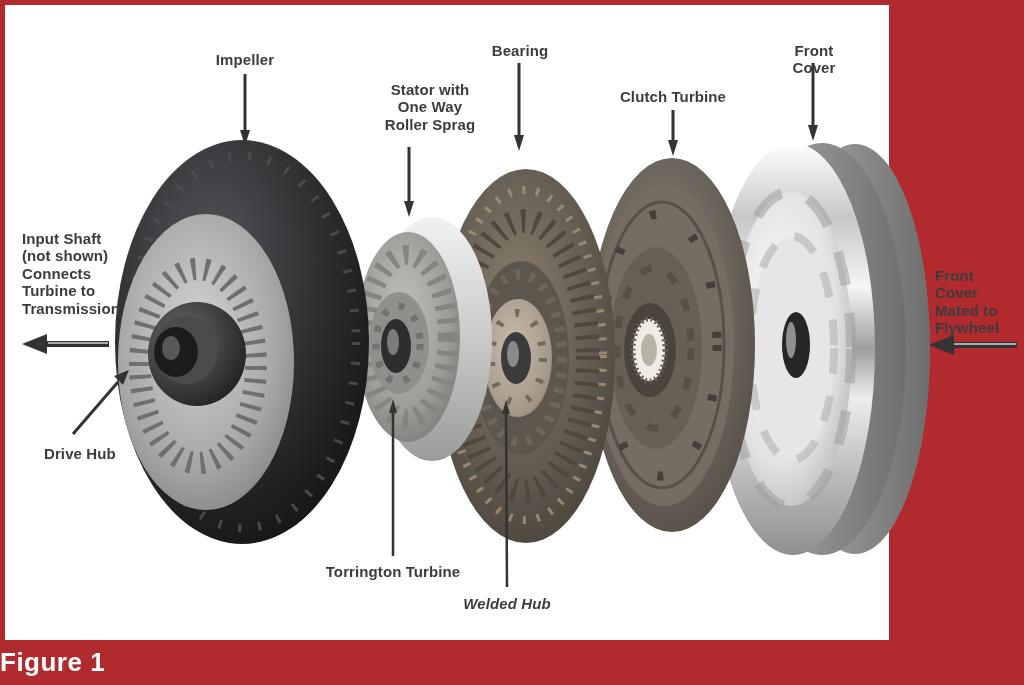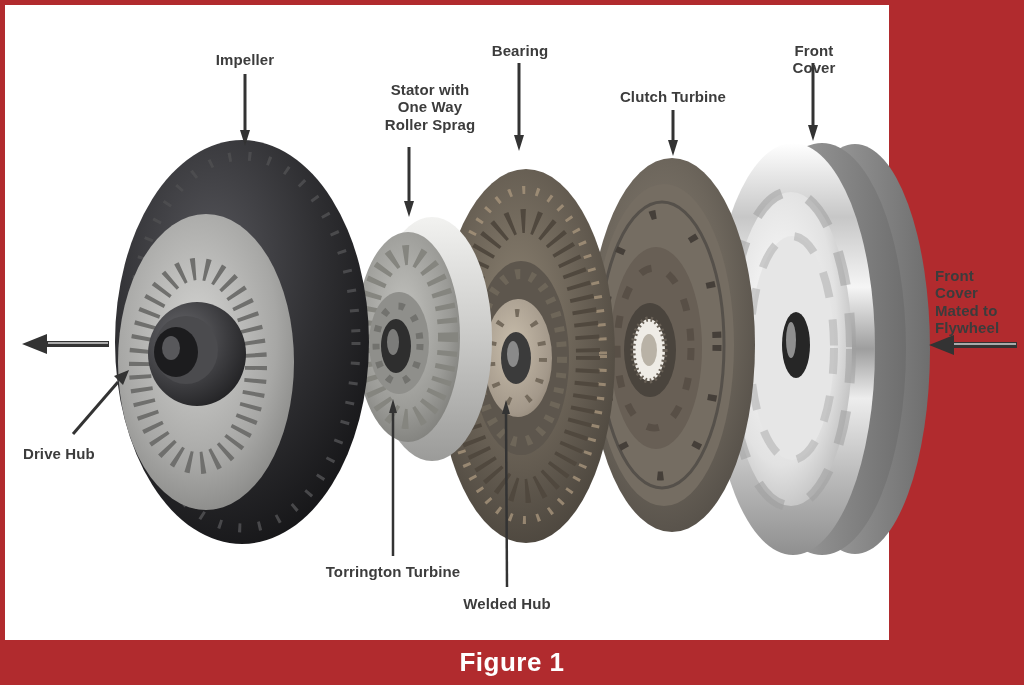--- a/index.html
+++ b/index.html
@@ -3,21 +3,21 @@
 <meta charset="utf-8">
 <style>
   html,body{margin:0;padding:0;}
   body{width:1024px;height:685px;overflow:hidden;font-family:"Liberation Sans",sans-serif;}
   .stage{position:relative;width:1024px;height:685px;background:var(--frame-red,#B12B2E);}
   .canvas{position:absolute;left:5px;top:5px;width:884px;height:635px;background:var(--paper,#FFFFFF);}
   .canvas > svg{position:absolute;left:0;top:0;}
   .lbl{position:absolute;font-size:15px;font-weight:600;color:var(--label-color,#3C3C3C);
        line-height:1.16;white-space:pre-line;letter-spacing:.1px;}
   .lbl.center{transform:translateX(-50%);text-align:center;}
-  .caption{position:absolute;left:0;top:647px;width:1024px;text-align:center;
+  .caption{position:absolute;left:0;top:647px;width:1024px;
            font-size:26px;font-weight:bold;color:var(--caption-color,#FFFFFF);letter-spacing:.5px;}
 </style>
 </head>
 <body>
 
 <div class="stage">
   <div class="canvas">
 
     <svg width="1012" height="635" viewBox="5 5 1012 635">
       <defs>
@@ -186,22 +186,27 @@
       </g>
     </svg>
 
     <div class="lbl center" style="left:240px;top:46px;">Impeller</div>
     <div class="lbl center" style="left:409px;top:76px;margin-left:16px;">Stator with
 One  Way
 Roller Sprag</div>
     <div class="lbl center" style="left:515px;top:37px;">Bearing</div>
     <div class="lbl center" style="left:668px;top:83px;">Clutch Turbine</div>
     <div class="lbl center" style="left:809px;top:37px;">Front Cover</div>
-    <div class="lbl" style="left:18px;top:440px;">Drive Hub</div>
+    <div class="lbl" style="left:17px;top:225px;">Input Shaft
+(not shown)
+Connects
+Turbine to
+Transmission</div>
+    <div class="lbl" style="left:39px;top:440px;">Drive Hub</div>
     <div class="lbl center" style="left:388px;top:558px;">Torrington Turbine</div>
-    <div class="lbl center" style="left:502px;top:590px;">Welded Hub</div>
+    <div class="lbl center" style="left:502px;top:590px;font-style:italic;">Welded Hub</div>
     <div class="lbl" style="left:930px;top:262px;">Front Cover
 Mated to
 Flywheel</div>
   </div>
 
   <div class="caption">Figure 1</div>
 </div>
 
 </body></html>

